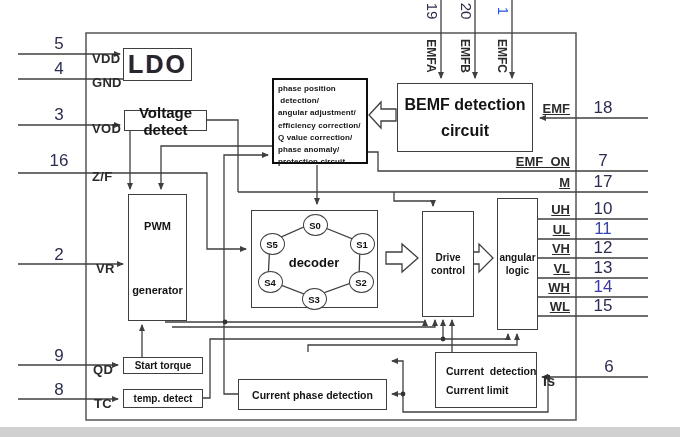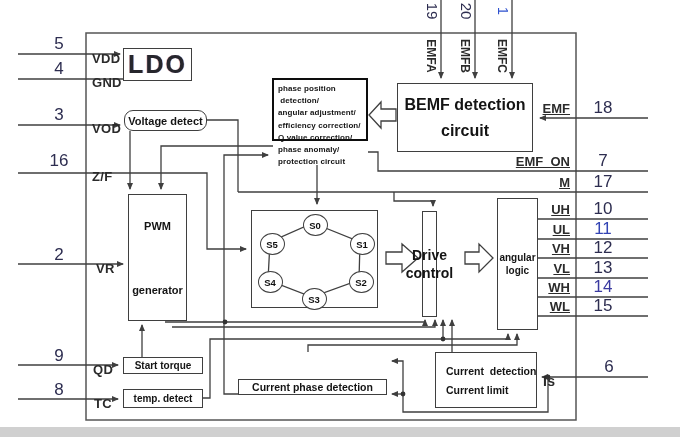--- a/index.html
+++ b/index.html
@@ -105,73 +105,74 @@
       <path d="M396,109 L381,109 L381,102 L369,115 L381,128 L381,121 L396,121 Z"></path>
       <path d="M386,252 L402,252 L402,244 L418,258 L402,272 L402,264 L386,264 Z"></path>
       <path d="M465,252 L479,252 L479,244 L493,258 L479,272 L479,264 L465,264 Z"></path>
     </g>
   </svg>
 
   <div class="box ldo" style="left:123px;top:48px;width:69px;height:33px;">
     <span>LDO</span>
   </div>
 
-  <div class="box" style="left:124px;top:110px;width:83px;height:21px;font-size:11px;border-radius:9px;">
+  <div class="box" style="left:124px;top:110px;width:83px;height:21px;font-size:15px;">
     <span>Voltage detect</span>
   </div>
 
-  <div class="box phase" style="left:272px;top:78px;width:96px;height:63px;">
+  <div class="box phase" style="left:272px;top:78px;width:96px;height:86px;">
     <span>phase position</span>
     <span class="pre"> detection/</span>
     <span>angular adjustment/</span>
     <span>efficiency correction/</span>
     <span>Q value correction/</span>
     <span>phase anomaly/</span>
     <span>protection circuit</span>
   </div>
 
   <div class="box bemf" style="left:397px;top:83px;width:136px;height:69px;">
     <span>BEMF detection</span>
     <span>circuit</span>
   </div>
 
   <div class="box pwm" style="left:128px;top:194px;width:59px;height:127px;">
     <span>PWM</span>
     <span>generator</span>
   </div>
 
   <div class="box noborderfill" style="left:251px;top:210px;width:127px;height:98px;">
+    <div class="decLabel">decoder</div>
     <div class="state" style="left:50.5px;top:3px;">S0</div>
     <div class="state" style="left:97.5px;top:22px;">S1</div>
     <div class="state" style="left:96.5px;top:60px;">S2</div>
     <div class="state" style="left:49.5px;top:77px;">S3</div>
     <div class="state" style="left:5.5px;top:60px;">S4</div>
     <div class="state" style="left:7.5px;top:22px;">S5</div>
   </div>
 
-  <div class="box twoLine" style="left:422px;top:211px;width:15px;height:106px;font-size:14px;">
+  <div class="box twoLine" style="left:422px;top:211px;width:52px;height:106px;font-size:10px;">
     <span>Drive</span>
     <span>control</span>
   </div>
 
   <div class="box twoLine" style="left:497px;top:198px;width:41px;height:132px;">
     <span>angular</span>
     <span>logic</span>
   </div>
 
   <div class="box smallbox" style="left:123px;top:357px;width:80px;height:17px;">
     <span>Start torque</span>
   </div>
 
   <div class="box smallbox" style="left:123px;top:389px;width:80px;height:19px;">
     <span>temp. detect</span>
   </div>
 
 
-  <div class="box smallbox" style="left:238px;top:379px;width:149px;height:16px;font-size:10.5px;">
+  <div class="box smallbox" style="left:238px;top:379px;width:149px;height:31px;font-size:10.5px;">
     <span>Current phase detection</span>
   </div>
 
   <div class="box cdet" style="left:435px;top:352px;width:102px;height:56px;">
     <span class="pre">Current  detection</span>
     <span>Current limit</span>
   </div>
 
   <div class="pin-num" style="left:40px;top:34px;">5</div>
   <div class="pin-label" style="left:92px;top:38px;">VDD</div>

